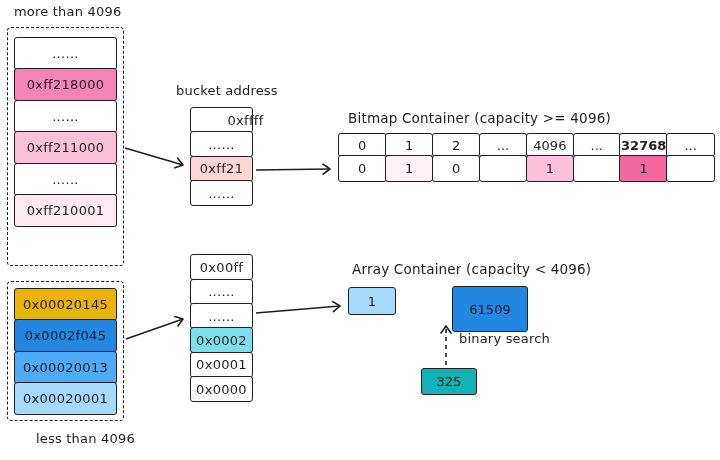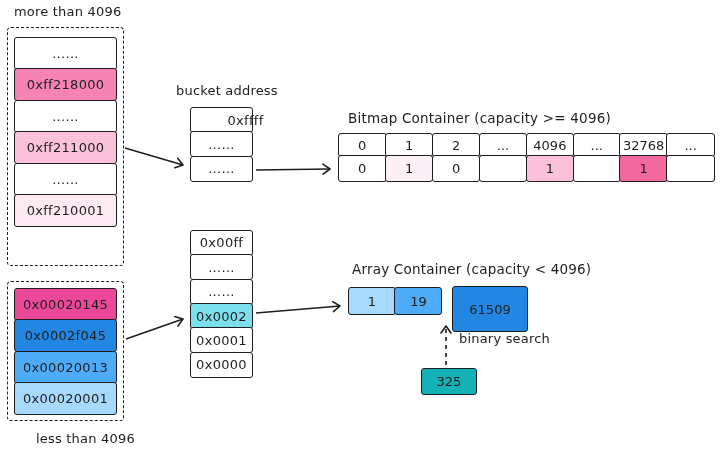--- a/index.html
+++ b/index.html
@@ -44,73 +44,73 @@
     <div class="cell hex" style="height: 33px; background: rgb(245, 131, 181);">0xff218000</div>
     <div class="cell hex" style="height: 33px; background: rgb(255, 255, 255);">......</div>
     <div class="cell hex" style="height: 33px; background: rgb(251, 193, 218);">0xff211000</div>
     <div class="cell hex" style="height: 33px; background: rgb(255, 255, 255);">......</div>
     <div class="cell hex" style="height: 33px; background: rgb(253, 233, 242);">0xff210001</div>
   </div>
 </div>
 
 <div class="abs dashed-box" style="left:7px; top:281px; width:117px; height:140px;">
   <div class="stack-v abs" style="left:6px; top:6px; width:103px;">
-    <div class="cell hex" style="height: 33px; background: #ec4899;">0x00020145</div>
+    <div class="cell hex" style="height: 33px; background: #eab308;">0x00020145</div>
     <div class="cell hex" style="height: 33px; background: rgb(34, 135, 226);">0x0002f045</div>
     <div class="cell hex" style="height: 33px; background: rgb(77, 171, 247);">0x00020013</div>
     <div class="cell hex" style="height: 33px; background: rgb(167, 217, 252);">0x00020001</div>
   </div>
 </div>
 
 <div class="abs lbl" style="left:16px; top:431px;margin-left:20px;">less than 4096</div>
 
 <div class="abs lbl" style="left:176px; top:83px;">bucket address</div>
 
 <div class="stack-v abs" style="left:190px; top:107px; width:63px;">
   <div class="cell hex" style="height: 26px; background: rgb(255, 255, 255); padding-left: 48px;">0xffff</div>
   <div class="cell hex" style="height: 26px; background: rgb(255, 255, 255);">......</div>
+  <div class="cell hex" style="height: 26px; background: rgb(252, 215, 212);">0xff21</div>
   <div class="cell hex" style="height: 26px; background: rgb(255, 255, 255);">......</div>
   <div class="cell hex" style="height: 26px; background: rgb(255, 255, 255); margin-top: 48px;">0x00ff</div>
   <div class="cell hex" style="height: 26px; background: rgb(255, 255, 255);">......</div>
   <div class="cell hex" style="height: 26px; background: rgb(255, 255, 255);">......</div>
   <div class="cell hex" style="height: 26px; background: rgb(124, 224, 236);">0x0002</div>
   <div class="cell hex" style="height: 26px; background: rgb(255, 255, 255);">0x0001</div>
   <div class="cell hex" style="height: 26px; background: rgb(255, 255, 255);">0x0000</div>
 </div>
 
 <div class="abs title" style="left:348px; top:110px;">Bitmap Container (capacity &gt;= 4096)</div>
 
 <div class="abs" style="left:338px; top:133px;">
   <div class="stack-h">
     <div class="cell" style="width:48.5px; height:24px;">0</div>
     <div class="cell" style="width:48.5px; height:24px;">1</div>
     <div class="cell" style="width:48.5px; height:24px;">2</div>
     <div class="cell" style="width:48.5px; height:24px;">...</div>
     <div class="cell" style="width:48.5px; height:24px;">4096</div>
     <div class="cell" style="width:48.5px; height:24px;">...</div>
-    <div class="cell" style="width:48.5px; height:24px;">32768</div>
+    <div class="cell" style="width:48.5px; height:24px;font-weight:bold;">32768</div>
     <div class="cell" style="width:48.5px; height:24px;">...</div>
   </div>
   <div class="stack-h" style="margin-top:-1.6px;">
     <div class="cell" style="width: 48.5px; height: 27px; background: rgb(255, 255, 255);">0</div>
     <div class="cell" style="width: 48.5px; height: 27px; background: rgb(253, 240, 246);">1</div>
     <div class="cell" style="width: 48.5px; height: 27px; background: rgb(255, 255, 255);">0</div>
     <div class="cell" style="width: 48.5px; height: 27px; background: rgb(255, 255, 255);"></div>
     <div class="cell" style="width: 48.5px; height: 27px; background: rgb(251, 193, 218);">1</div>
     <div class="cell" style="width: 48.5px; height: 27px; background: rgb(255, 255, 255);"></div>
     <div class="cell" style="width: 48.5px; height: 27px; background: rgb(242, 105, 159);">1</div>
     <div class="cell" style="width: 48.5px; height: 27px; background: rgb(255, 255, 255);"></div>
   </div>
 </div>
 
 <div class="abs title" style="left:352px; top:261px;">Array Container (capacity &lt; 4096)</div>
 
 <div class="stack-h abs" style="left:348px; top:287px;">
   <div class="cell" style="width: 48px; height: 28px; background: rgb(167, 217, 252);">1</div>
-  <div class="cell" style="width: 48px; height: 28px; background: rgb(77, 171, 247);">19</div>
 </div>
 
 <div class="cell abs" style="left: 452px; top: 286px; width: 76px; height: 46px; background: rgb(34, 135, 226);">61509</div>
 
 <div class="abs lbl" style="left:459px; top:331px;">binary search</div>
 
 <div class="cell abs" style="left: 421px; top: 368px; width: 56px; height: 27px; background: rgb(20, 177, 183);">325</div>
 
 <svg class="overlay" width="720" height="460" viewBox="0 0 720 460">
   <defs>

